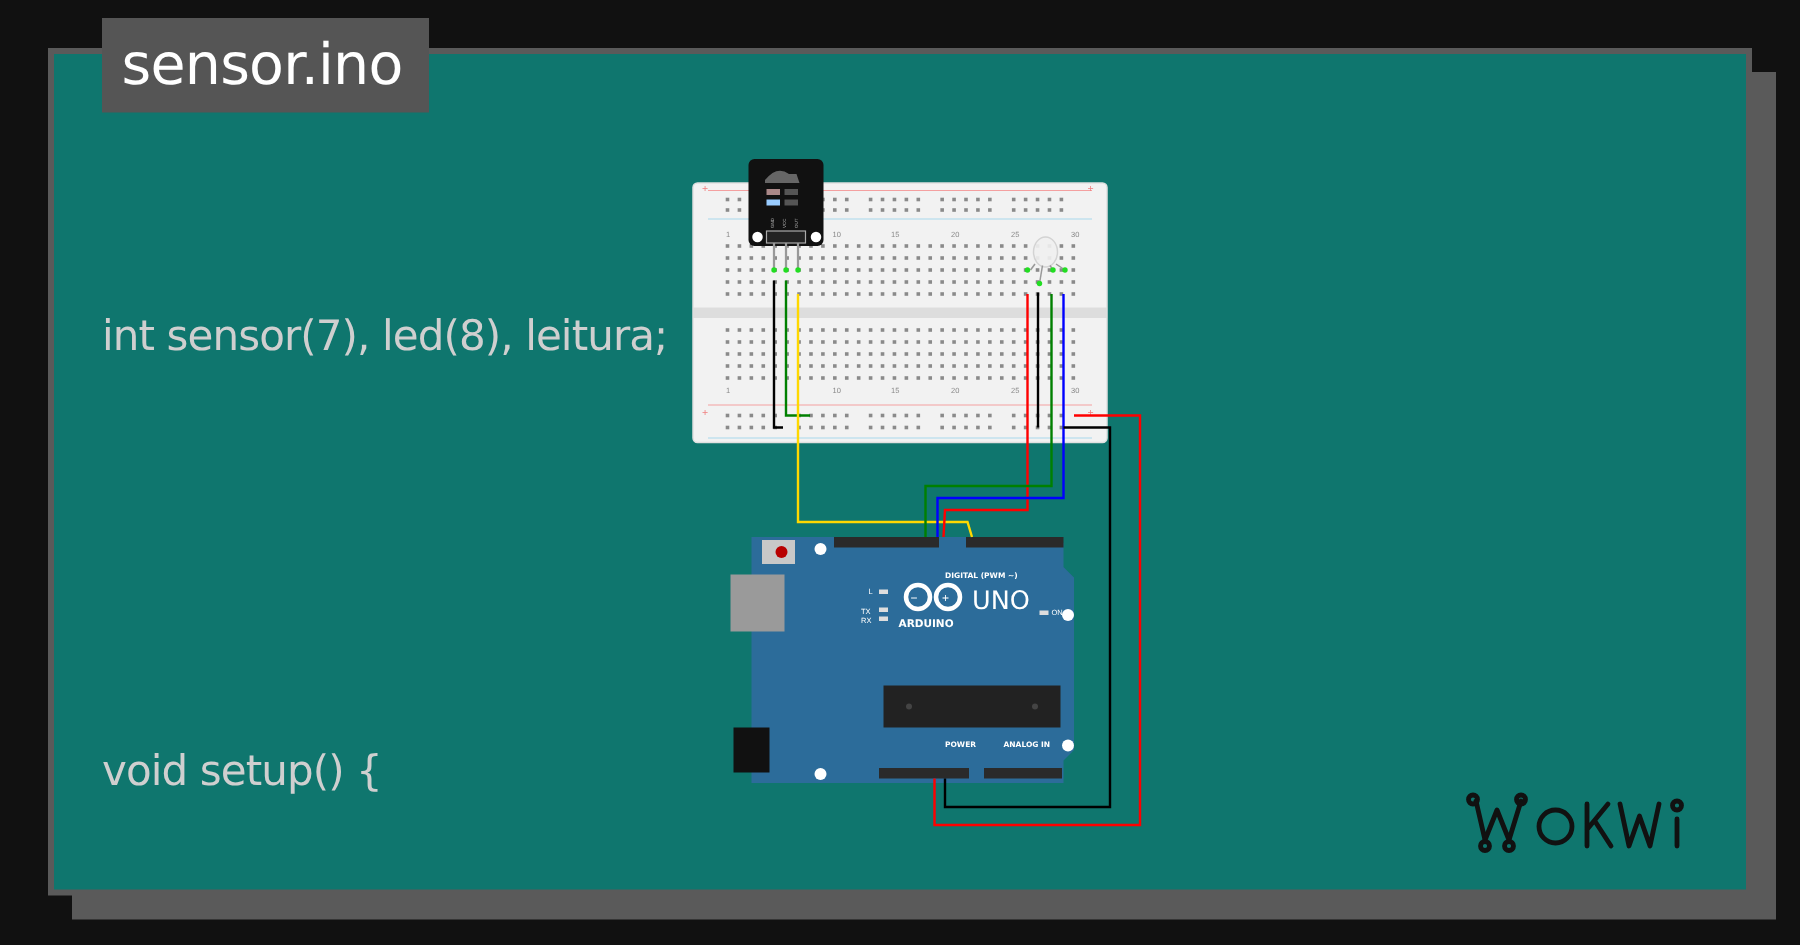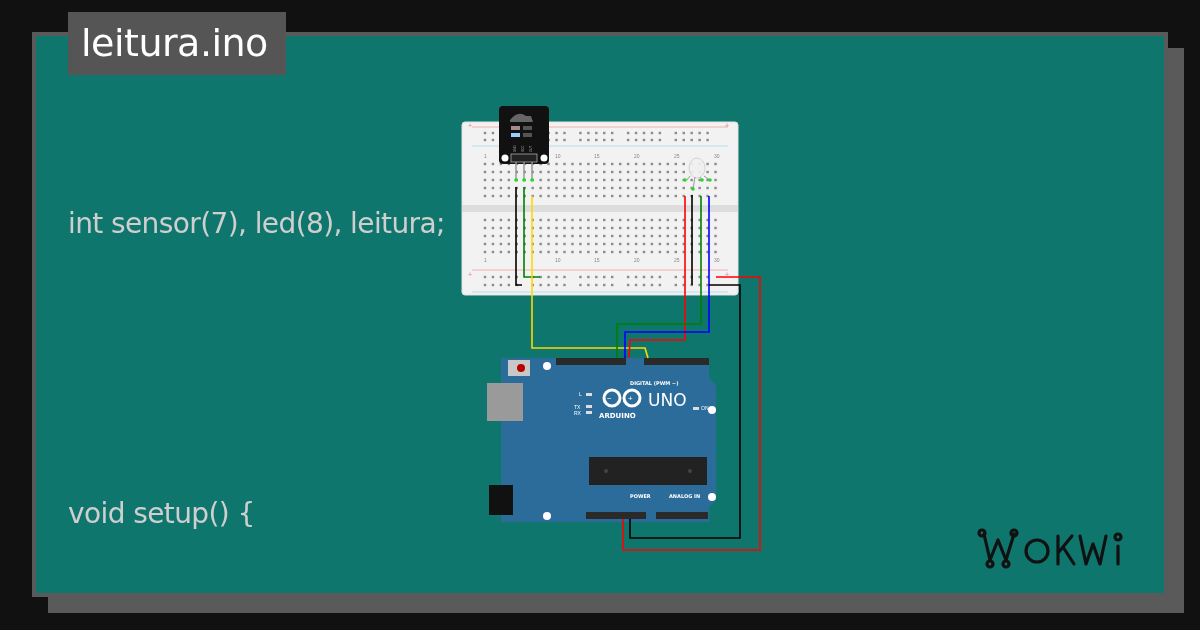--- a/index.html
+++ b/index.html
@@ -27,21 +27,21 @@
       
       
       
       
       
       
     </div>
   </div>
 </div>
 
-<div class="title-tab">leitura.ino</div>
+<div class="title-tab">sensor.ino</div>
 
 <svg class="circuit" width="1200" height="630" xmlns="http://www.w3.org/2000/svg">
 
   <g>
     <rect x="462" y="122" width="276" height="173" rx="3" fill="#f2f2f2" stroke="#e0e0e0"></rect>
     <line x1="472" y1="127" x2="728" y2="127" stroke="#f4a0a0" stroke-width="0.8"></line>
     <line x1="472" y1="146" x2="728" y2="146" stroke="#a8d8ec" stroke-width="0.8"></line>
     <line x1="472" y1="270" x2="728" y2="270" stroke="#f4a0a0" stroke-width="0.8"></line>
     <line x1="472" y1="292" x2="728" y2="292" stroke="#a8d8ec" stroke-width="0.8"></line>
     <rect x="462" y="205" width="276" height="7" fill="#dddddd"></rect>

